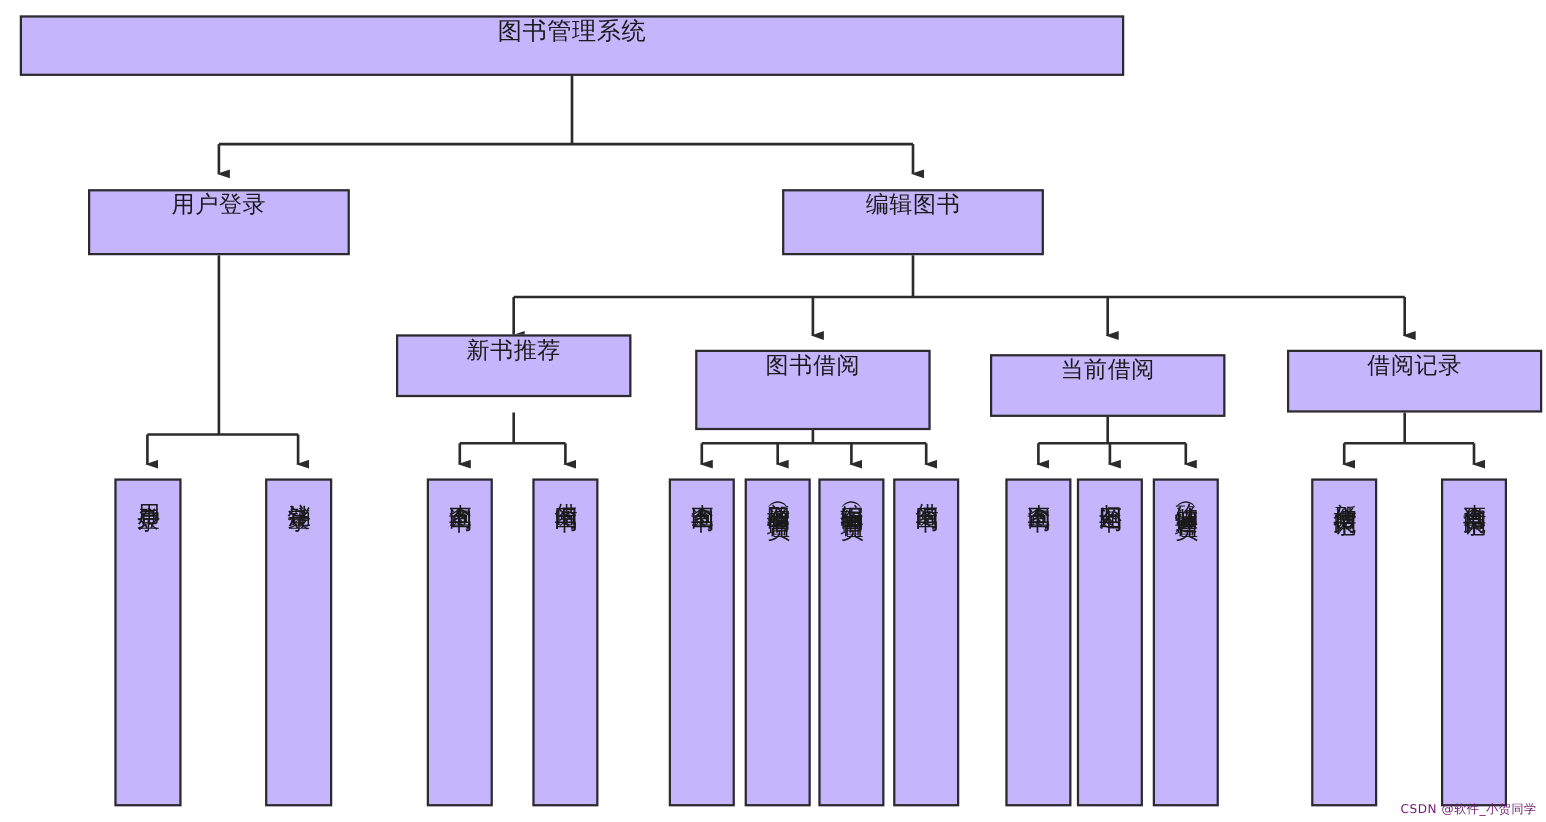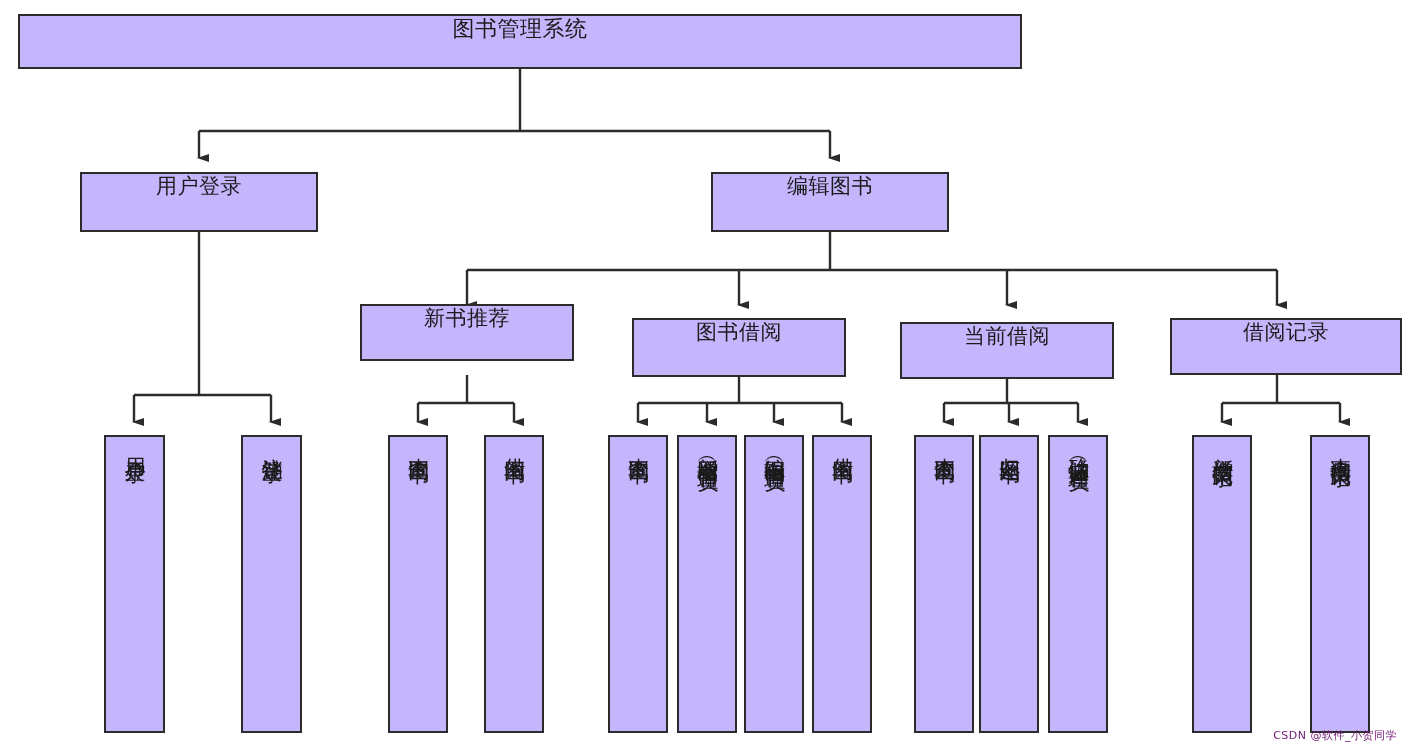--- a/index.html
+++ b/index.html
@@ -125,21 +125,21 @@
   <div class="node h" style="left:80px; top:172px; width:238px; height:60px;">
     <span>用户登录</span>
   </div>
   <div class="node h" style="left:711px; top:172px; width:238px; height:60px;">
     <span>编辑图书</span>
   </div>
 
   <div class="node h" style="left:360px; top:304px; width:214px; height:57px;">
     <span>新书推荐</span>
   </div>
-  <div class="node h" style="left:632px; top:318px; width:214px; height:59px;">
+  <div class="node h" style="left:632px; top:318px; width:214px; height:73px;">
     <span>图书借阅</span>
   </div>
   <div class="node h" style="left:900px; top:322px; width:214px; height:57px;">
     <span>当前借阅</span>
   </div>
   <div class="node h" style="left:1170px; top:318px; width:232px; height:57px;">
     <span>借阅记录</span>
   </div>
 
   <div class="node v" style="left:104px; top:435px; width:61px; height:298px;">

